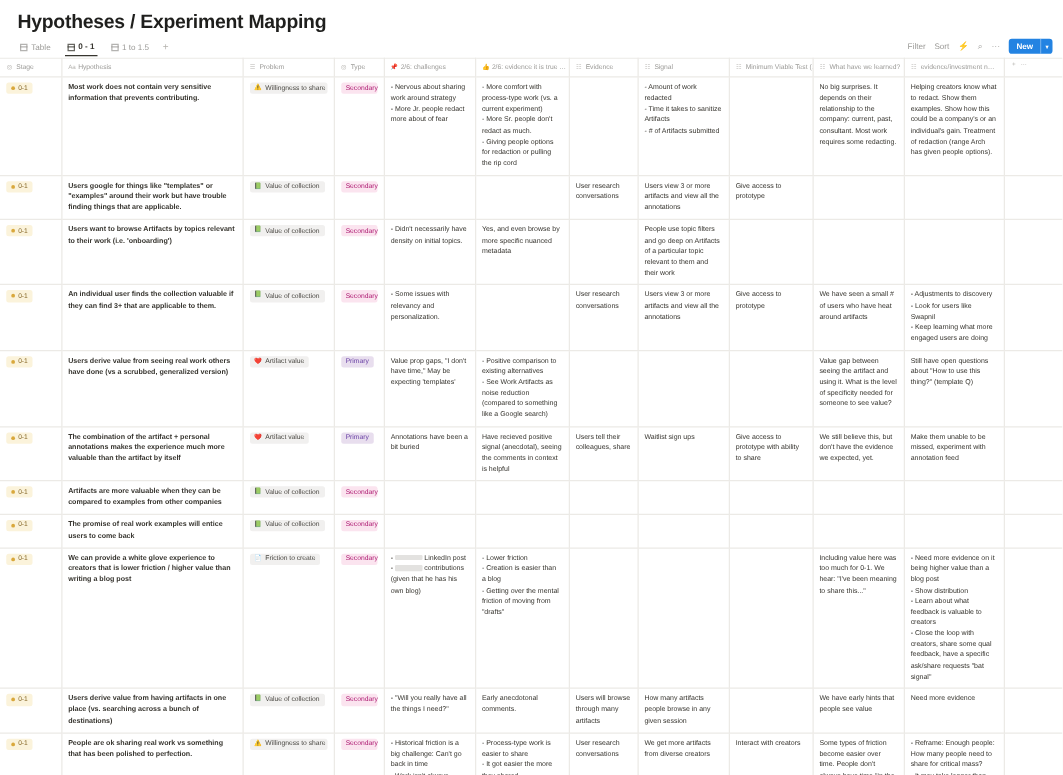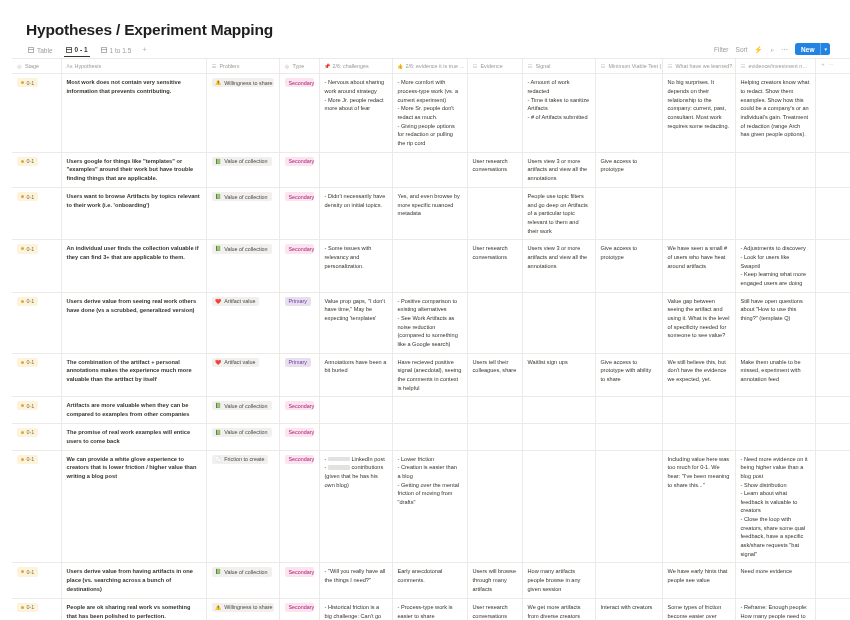--- a/index.html
+++ b/index.html
@@ -8,21 +8,21 @@
     width: 850px; height: 620px;
     background: #ffffff;
     font-family: "Liberation Sans", sans-serif;
     color: #37352f;
     overflow: hidden;
   }
   #page {
     width: 850px; height: 504px;
     position: relative;
     background: #fff;
-    padding: 12px;
+    padding: 0;
   }
 
   
   .page-title {
     font-size: 15.5px;
     font-weight: bold;
     letter-spacing: -0.2px;
     padding: 9px 0 0 14px;
     color: #1f1f1d;
   }

